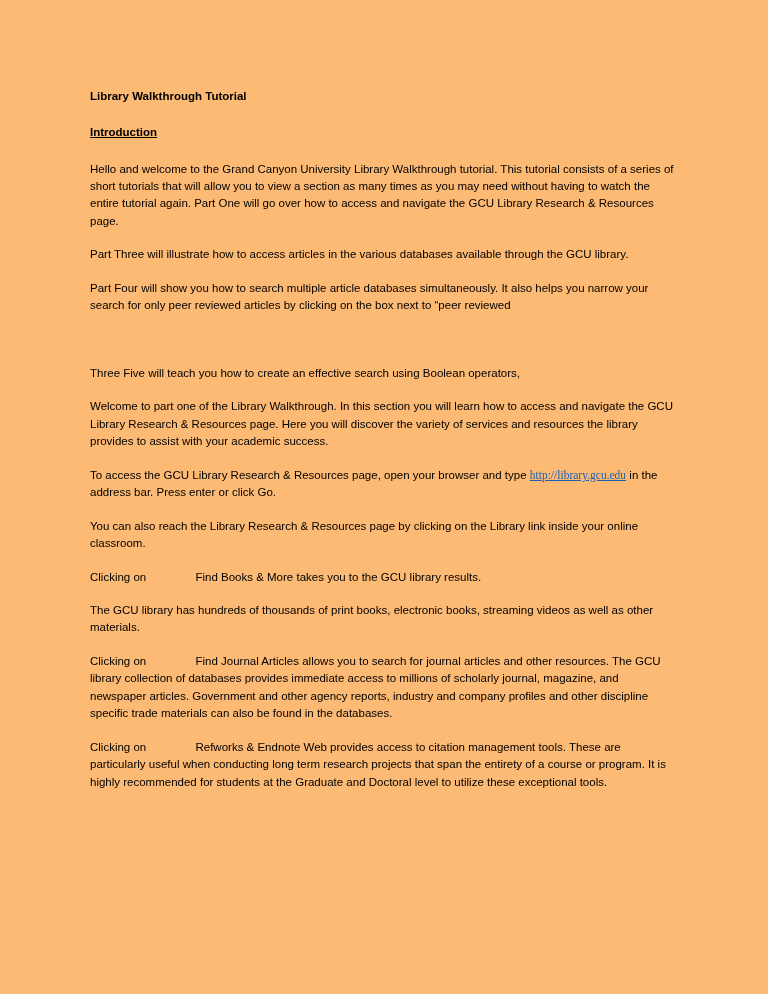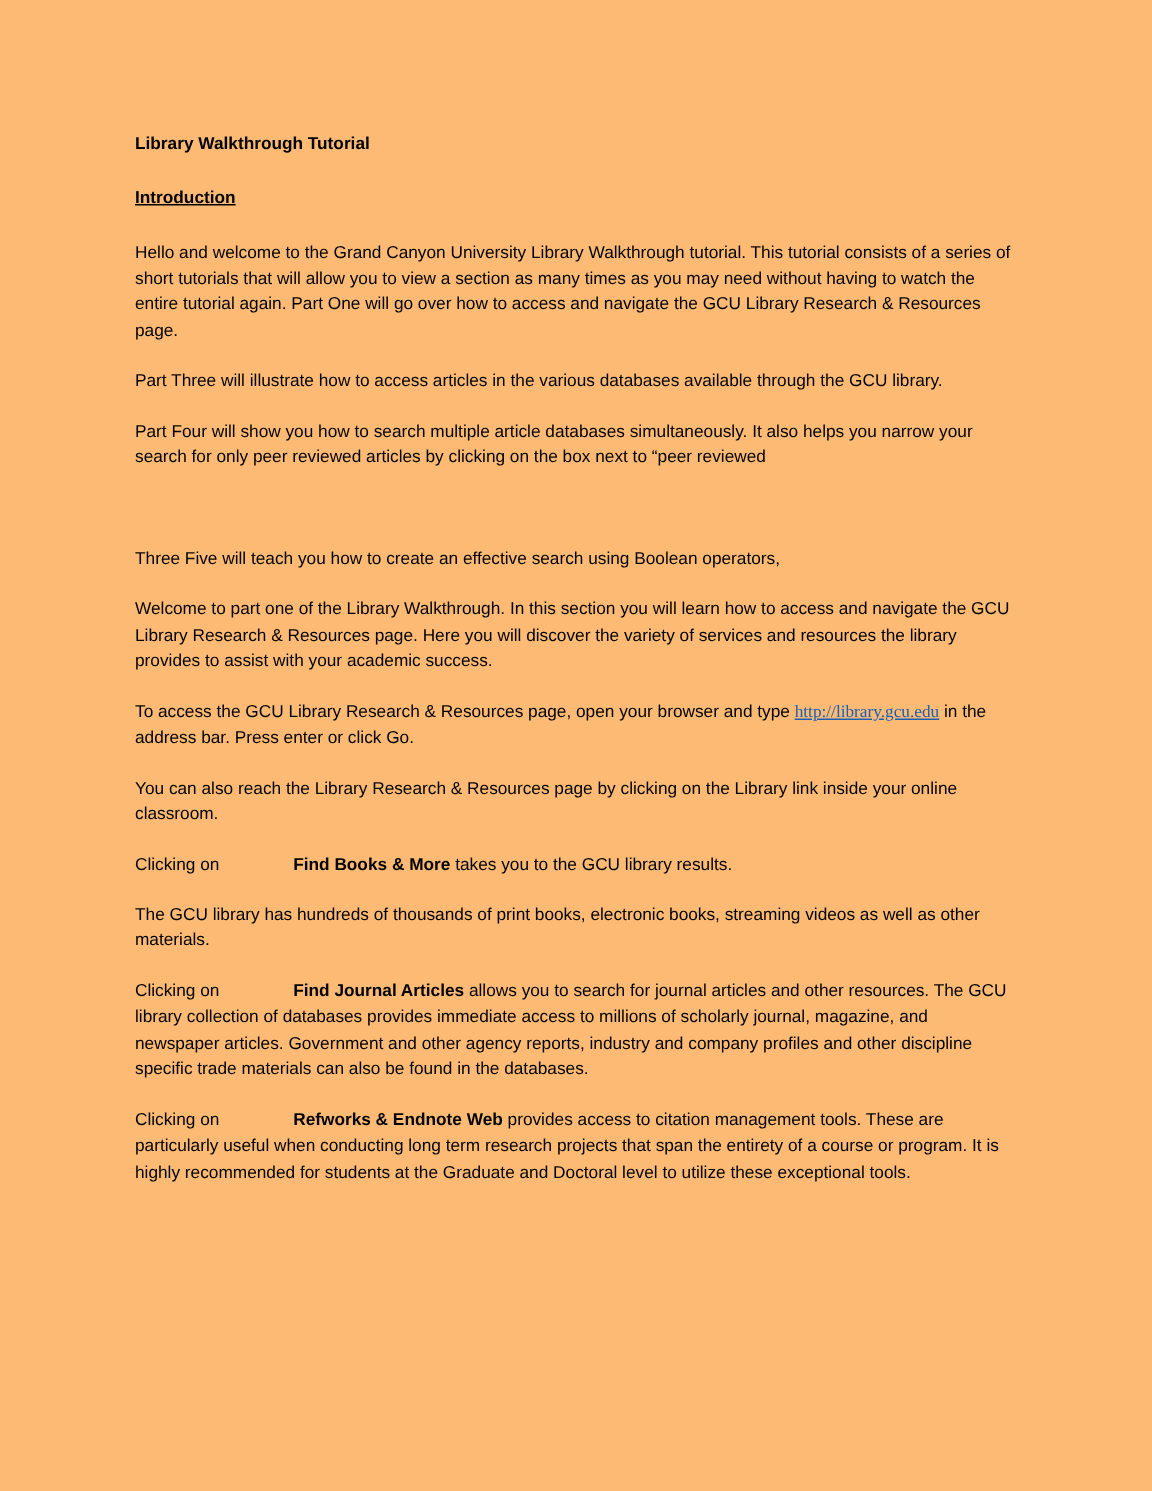--- a/index.html
+++ b/index.html
@@ -37,21 +37,21 @@
   p.para {
     font-size: 11.5px;
     line-height: 1.52;
     margin: 0 0 16px 0;
     text-align: left;
   }
   .spacer-para {
     height: 34px;
   }
   b.inline {
-    font-weight: bold;
+    font-weight: normal;
     padding-left: 46px;
   }
   a.link {
     color: #1a5fb4;
     text-decoration: underline;
     font-family: Liberation Serif, serif;
   }
 </style>
 </head>
 <body>

